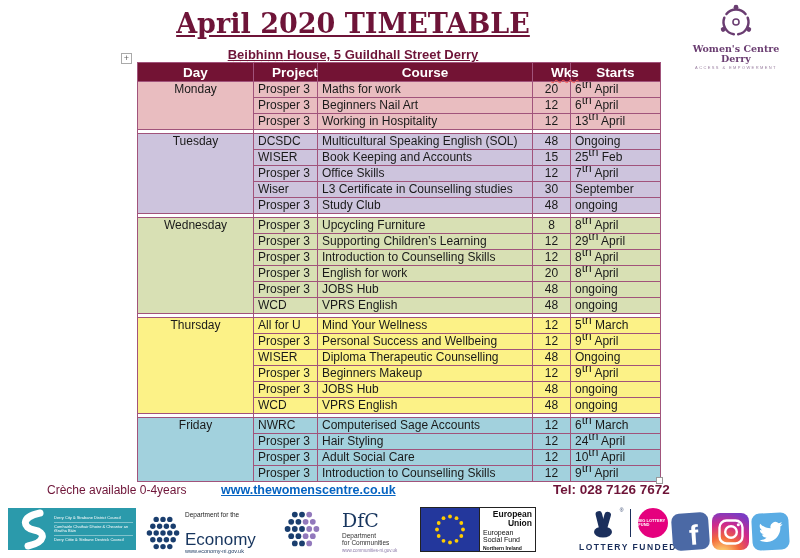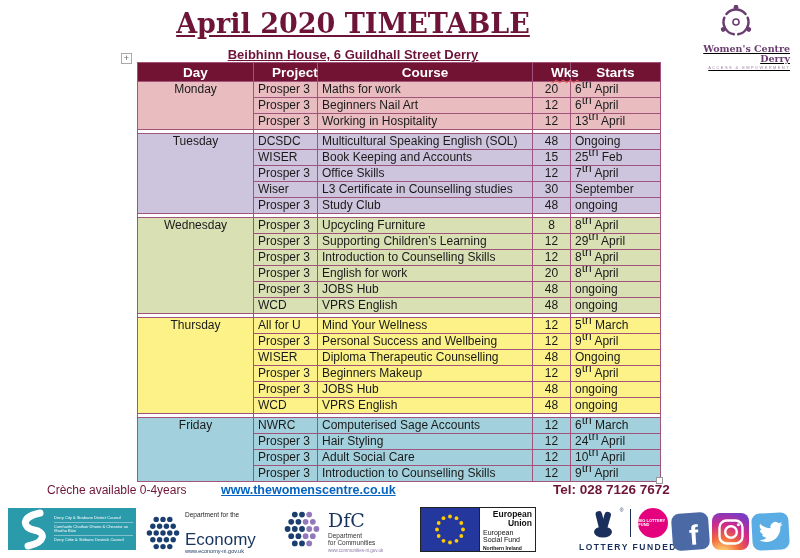--- a/index.html
+++ b/index.html
@@ -19,21 +19,21 @@
   .header-block{position:absolute;top:1px;left:0;width:706px;text-align:center;}
   .page-title{font-family:"DejaVu Serif",serif;font-size:27px;font-weight:bold;
               color:var(--maroon);margin:8px;line-height:30px;text-decoration:underline;}
   .subtitle{font-size:13px;font-weight:bold;color:var(--maroon);
             text-decoration:underline;margin-top:1px;}
   .squiggle{text-decoration-line:underline;text-decoration-style:wavy;
             text-decoration-color:#ff5b50;text-decoration-thickness:1px;
             text-underline-offset:2px;}
 
   
-  .wcd-logo{position:absolute;top:1px;right:10px;width:108px;text-align:right;text-decoration:underline;}
+  .wcd-logo{position:absolute;top:1px;right:10px;width:108px;text-align:center;}
   .wcd-emblem{display:block;margin:0 auto;}
   .wcd-name{font-family:"DejaVu Serif",serif;font-size:9.5px;font-weight:bold;
             color:#6a3d71;line-height:10px;margin-top:1px;}
   .wcd-tagline{font-size:4px;letter-spacing:1.4px;color:#9a7fa0;margin-top:1px;}
 
   
   .table-wrap{position:absolute;left:137px;top:62px;}
   table.tt{border-collapse:collapse;table-layout:fixed;width:523px;}
   .tt col.c-day{width:116px}.tt col.c-project{width:64px}
   .tt col.c-course{width:215px}.tt col.c-wks{width:38px}.tt col.c-starts{width:90px}
@@ -64,21 +64,21 @@
                 background:#2b9aab;display:flex;align-items:center;}
   .council-text{flex:1;color:#fff;font-size:4px;line-height:4.5px;padding-right:3px;}
   .council-text .blk{margin:1.5px 0;}
   .council-sep{height:1px;background:rgba(255,255,255,.4);margin:1.5px 0;}
 
   .economy-logo{position:absolute;left:146px;top:511px;display:flex;gap:5px;align-items:center;}
   .econ-dept{font-size:6.5px;color:#222;line-height:7px;}
   .econ-name{font-family:Liberation Sans, sans-serif;font-size:17px;color:var(--navy);line-height:17px;margin-top:13px;}
   .econ-url{font-size:5.5px;color:var(--navy);}
 
-  .dfc-logo{position:absolute;left:284px;top:511px;display:flex;gap:8px;align-items:flex-start;}
+  .dfc-logo{position:absolute;left:284px;top:511px;display:flex;gap:22px;align-items:flex-start;}
   .dfc-abbr{font-family:"DejaVu Serif",serif;font-size:19px;color:var(--navy);line-height:19px;}
   .dfc-dept{font-size:6.5px;color:#333;line-height:7px;margin-top:2px;}
   .dfc-url{font-size:4.5px;color:#8b7aa8;margin-top:2px;}
 
   .eu-logo{position:absolute;left:420px;top:507px;display:flex;height:45px;}
   .eu-flag{width:60px;height:45px;background:#23379c;border:1px solid #222;}
   .eu-text{width:56px;border:1px solid #222;border-left:none;background:#fff;padding:2px 3px;}
   .eu-line1{font-size:8.5px;font-weight:bold;line-height:8.5px;color:#111;text-align:right;}
   .eu-line2{font-size:7px;line-height:7px;color:#111;margin-top:2px;}
   .eu-line3{font-size:5px;font-weight:bold;color:#111;margin-top:2px;}
@@ -100,21 +100,21 @@
   .fb span{color:#fff;font-size:28px;font-weight:bold;line-height:30px;
            padding-left:6px;padding-top:8px;}
   .ig{background:radial-gradient(circle at 28% 115%, #fdd673 8%, #f2683c 36%, #d02a8a 62%, #7b3bc3 88%);}
   .tw{background:#5aace4;transform:rotate(-3deg);}
 </style>
 </head>
 <body>
 
 <div class="header-block">
   <h1 class="page-title">April 2020 TIMETABLE</h1>
-  <div class="subtitle"><span class="squiggle">Beibhinn</span><span> House, 6 Guildhall Street Derry</span></div>
+  <div class="subtitle"><span class="squiggle">Beibhinn</span><span> House, 5 Guildhall Street Derry</span></div>
 </div>
 
 <div class="wcd-logo">
   <svg class="wcd-emblem" width="42" height="42" viewBox="0 0 44 44">
     <g fill="none" stroke="#6a3d71" stroke-width="2.6" stroke-linecap="round">
       <g>
           <path d="M12 13.6 A13 13 0 0 1 32 13.6"></path>
         </g>
       <g transform="rotate(120 22 22)">
           <path d="M12 13.6 A13 13 0 0 1 32 13.6"></path>

